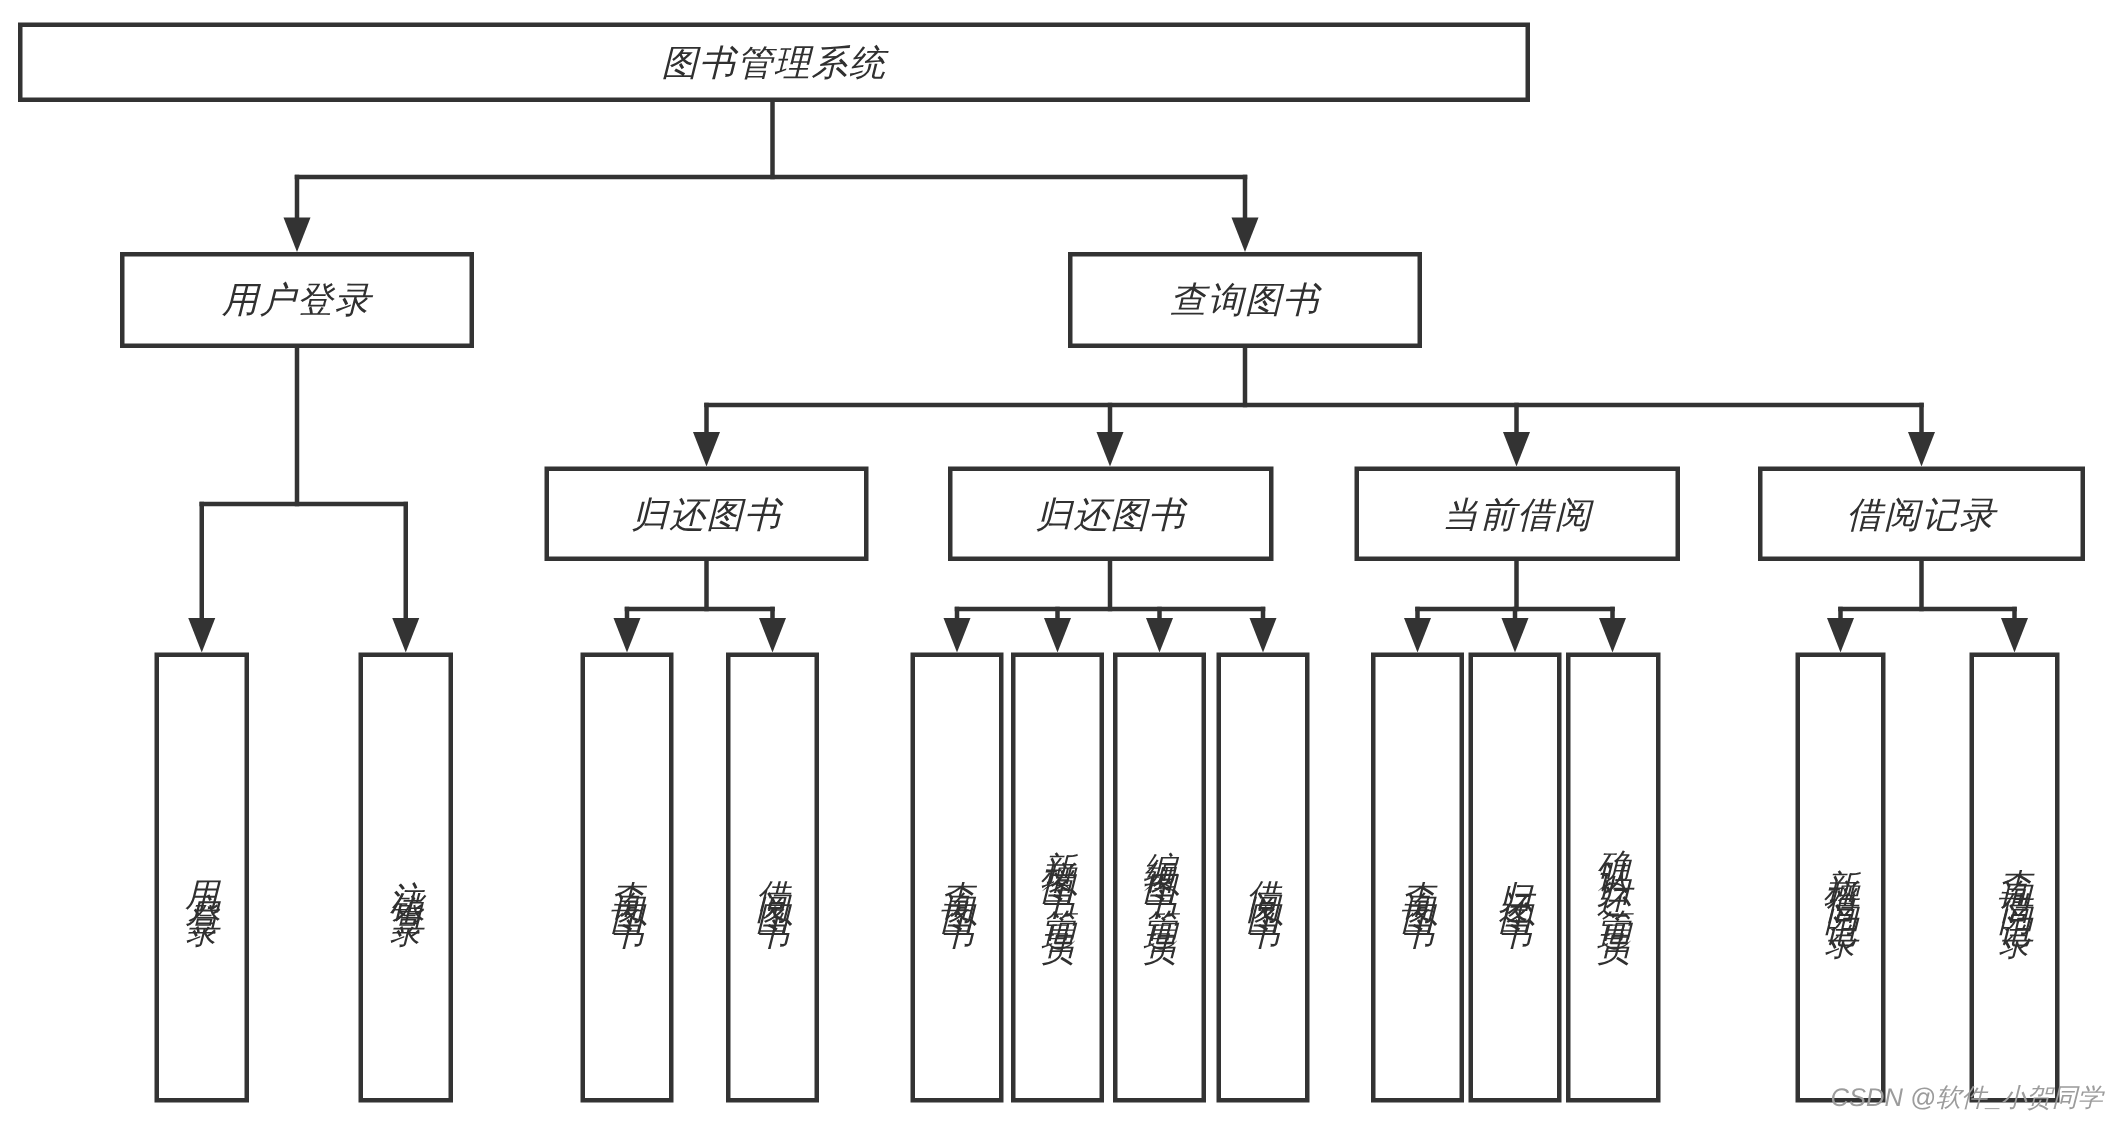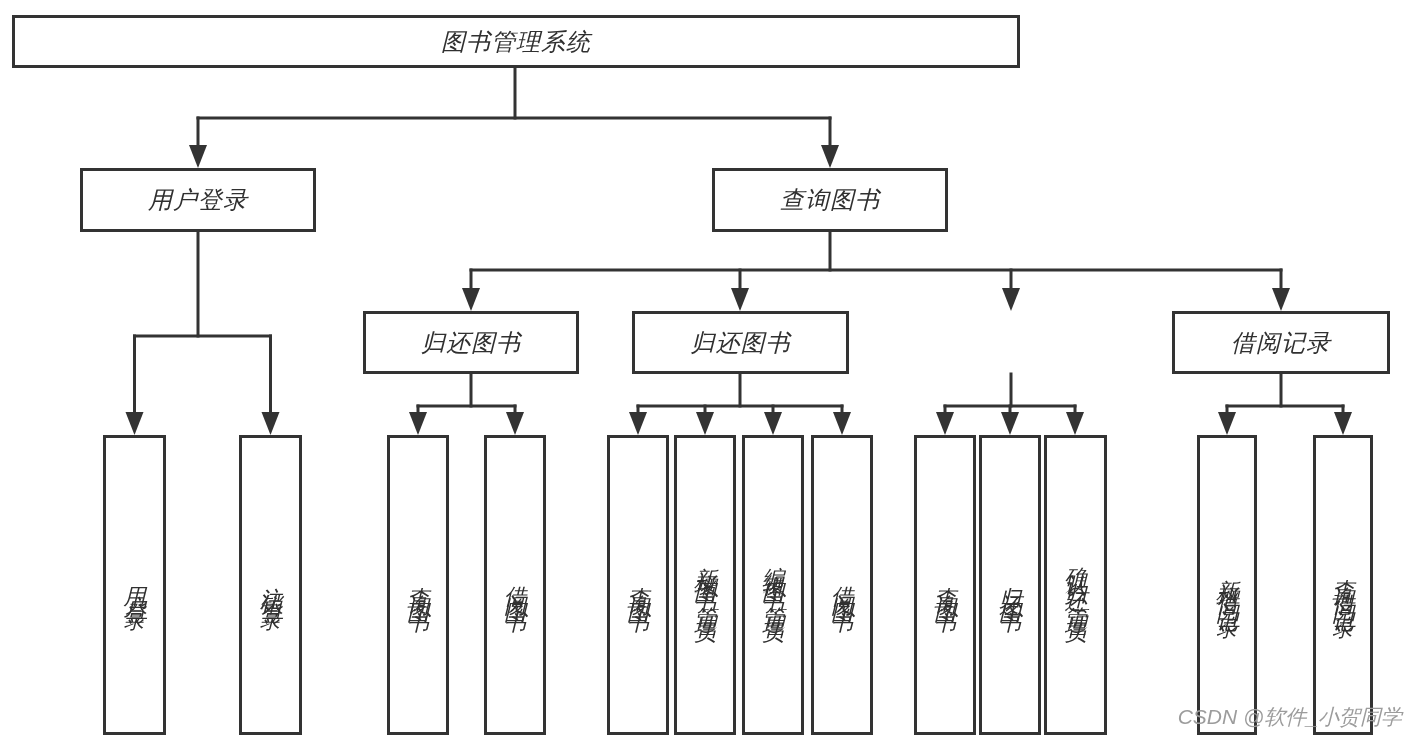--- a/index.html
+++ b/index.html
@@ -66,22 +66,22 @@
   .n-f6  { left: 742px;  width: 62px; }
   .n-f7  { left: 811px;  width: 62px; }
   .n-f8  { left: 914px;  width: 62px; }
   .n-f9  { left: 979px;  width: 62px; }
   .n-f10 { left: 1044px; width: 63px; }
   .n-f11 { left: 1197px; width: 60px; }
   .n-f12 { left: 1313px; width: 60px; }
   .watermark {
     position: absolute;
     right: 3px;
-    bottom: 16px;
-    font-size: 21px;
+    bottom: 4px;
+    font-size: 17px;
     color: var(--watermark);
     white-space: nowrap;
   }
 </style>
 </head>
 <body>
 
 <div class="canvas">
 
   <svg class="connectors" viewBox="0 0 1405 747" xmlns="http://www.w3.org/2000/svg">
@@ -160,20 +160,23 @@
   <div class="node n-l2b">
     <span class="h-label">查询图书</span>
   </div>
 
   <div class="node n-l3a">
     <span class="h-label">归还图书</span>
   </div>
   <div class="node n-l3b">
     <span class="h-label">归还图书</span>
   </div>
+  <div class="node n-l3c">
+    <span class="h-label">当前借阅</span>
+  </div>
   <div class="node n-l3d">
     <span class="h-label">借阅记录</span>
   </div>
 
   <div class="node leaf n-f0">
     <span class="v-label">用户登录</span>
   </div>
   <div class="node leaf n-f1">
     <span class="v-label">注销登录</span>
   </div>

